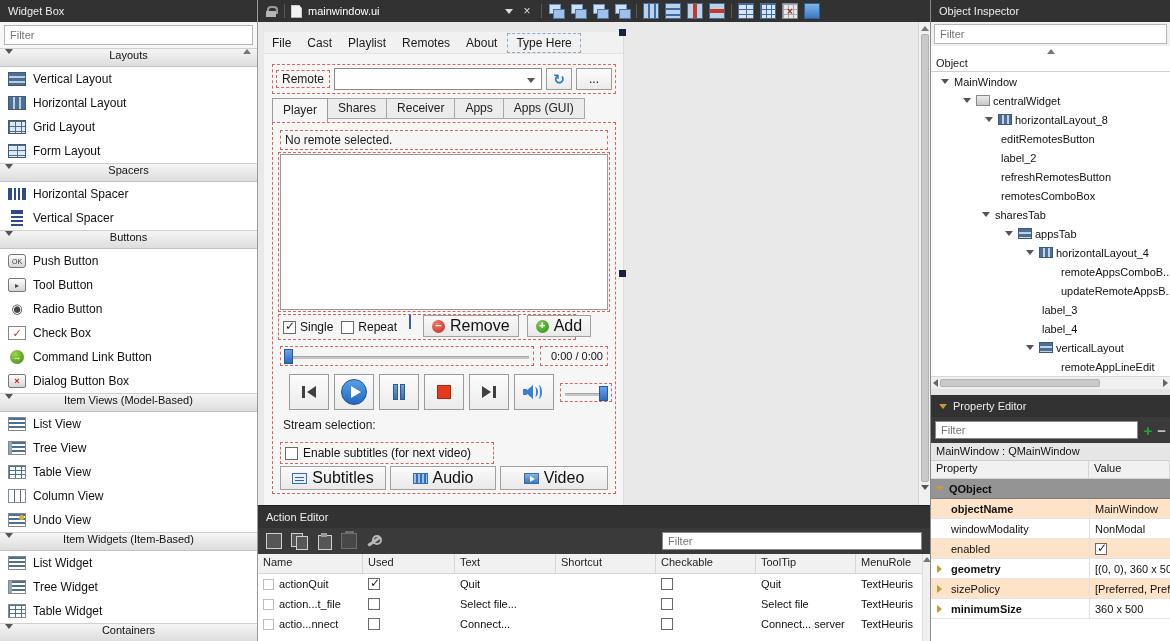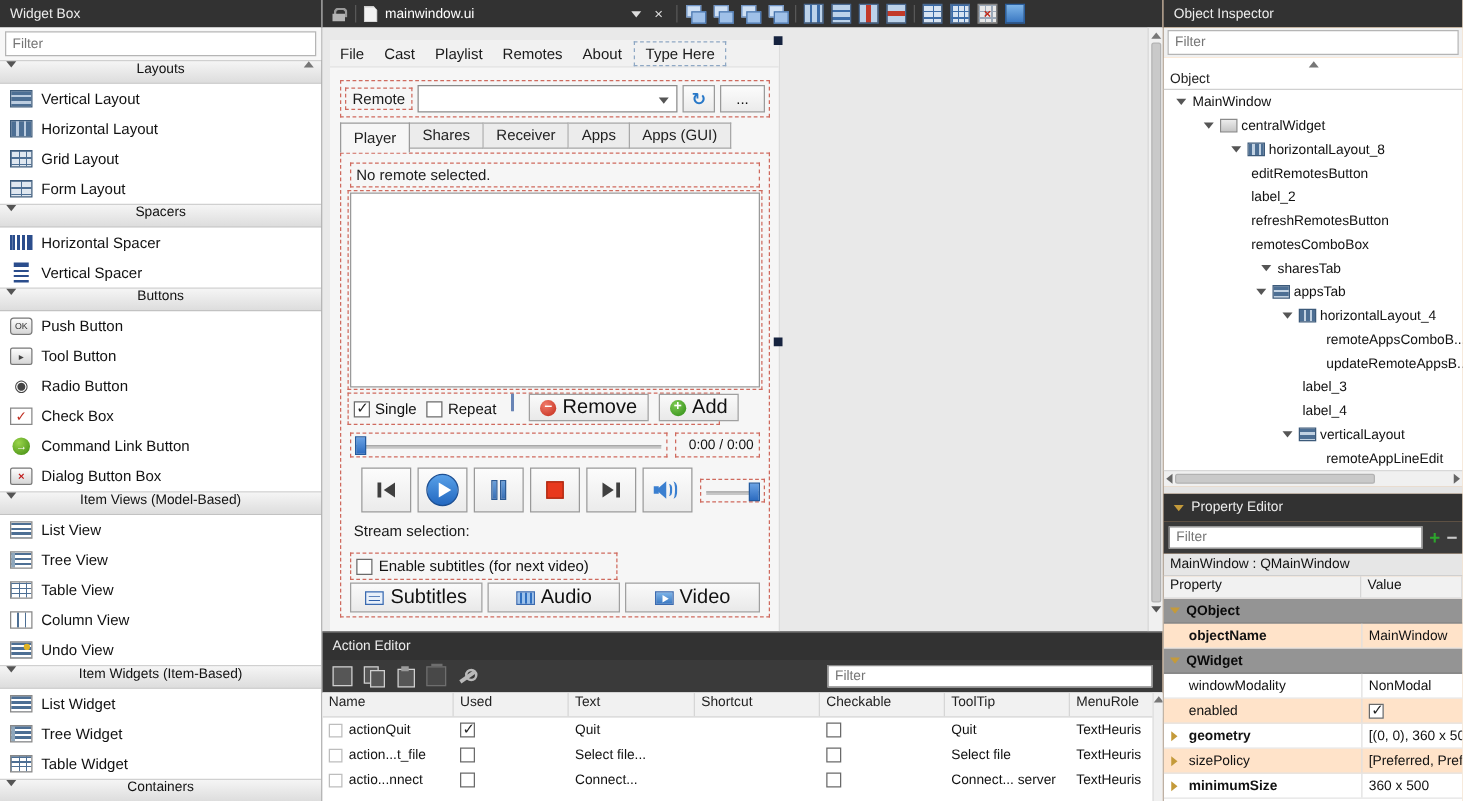--- a/index.html
+++ b/index.html
@@ -154,21 +154,21 @@
   .ae-table{flex:1;background:#fff;position:relative;overflow:hidden}
   .ae-hdr,.ae-row{display:grid;grid-template-columns:105px 92px 101px 100px 100px 100px 1fr}
   .ae-hdr{height:20px;background:#f1f1f1;border-bottom:1px solid #d6d6d6}
   .ae-hdr>div{border-right:1px solid #d6d6d6;padding:2px 5px;font-size:11px;color:#222;overflow:hidden;white-space:nowrap}
   .ae-row{height:20px}
   .ae-row>div{padding:2px 5px;font-size:11px;display:flex;align-items:center;gap:5px;overflow:hidden;white-space:nowrap}
   .act-ic{width:11px;height:11px;border:1px solid #bdbdbd;flex:none}
   .ae-scroll{position:absolute;right:0;top:0;width:8px;height:100%;background:#f0f0f0;border-left:1px solid #ddd;display:flex;justify-content:center;padding-top:3px}
 
   
-  .right-panel{width:240px;flex:none;display:flex;flex-direction:column;background:#fdba74;border-left:1px solid #8a8a8a}
+  .right-panel{width:240px;flex:none;display:flex;flex-direction:column;background:#737373;border-left:1px solid #8a8a8a}
   .oi-filter-wrap{padding:2px 3px;background:#f0f0f0}
   .oi-header{height:26px;background:#fff;border-bottom:1px solid #d0d0d0;position:relative}
   .oi-header .sort{position:absolute;left:50%;top:3px;margin-left:-4px}
   .oi-header .htxt{position:absolute;left:5px;bottom:2px;font-size:11px;color:#222}
   .oi-tree{background:#fff;height:304px;overflow:hidden}
   .oi-row{height:19px;display:flex;align-items:center;font-size:11px;gap:3px}
   .oi-chev{margin-right:2px}
   .oi-ic{width:14px;height:11px;flex:none}
   .oi-widget{background:linear-gradient(#ececec,#c6c6c6);border:1px solid #8a8a8a}
   .oi-h{background:repeating-linear-gradient(90deg,#4d6f94 0 3px,#c2d2e2 3px 5px);border:1px solid #3c5a7a}
@@ -570,21 +570,21 @@
         </div>
       <div class="oi-row" style="padding-left:70px">
           <span>label_2</span>
         </div>
       <div class="oi-row" style="padding-left:70px">
           <span>refreshRemotesButton</span>
         </div>
       <div class="oi-row" style="padding-left:70px">
           <span>remotesComboBox</span>
         </div>
-      <div class="oi-row" style="padding-left:78px">
+      <div class="oi-row" style="padding-left:51px">
           <span class="tri-down oi-chev"></span>
           <span>sharesTab</span>
         </div>
       <div class="oi-row" style="padding-left:74px">
           <span class="tri-down oi-chev"></span>
           <span class="oi-ic oi-v"></span>
           <span>appsTab</span>
         </div>
       <div class="oi-row" style="padding-left:95px">
           <span class="tri-down oi-chev"></span>
@@ -635,24 +635,20 @@
     </div>
     <div class="pe-rows">
       <div class="pe-group">
           <span class="tri-down gold"></span>
           <span>QObject</span>
         </div>
       <div class="pe-row peach">
         <div class="pname bold">objectName</div>
         <div class="pval">MainWindow</div>
       </div>
-      <div class="pe-group">
-          <span class="tri-down gold"></span>
-          <span>QWidget</span>
-        </div>
       <div class="pe-row">
         <div class="pname">windowModality</div>
         <div class="pval">NonModal</div>
       </div>
       <div class="pe-row peach">
         <div class="pname">enabled</div>
         <div class="pval">
             <span class="cb sm checked"></span>
           </div>
       </div>

